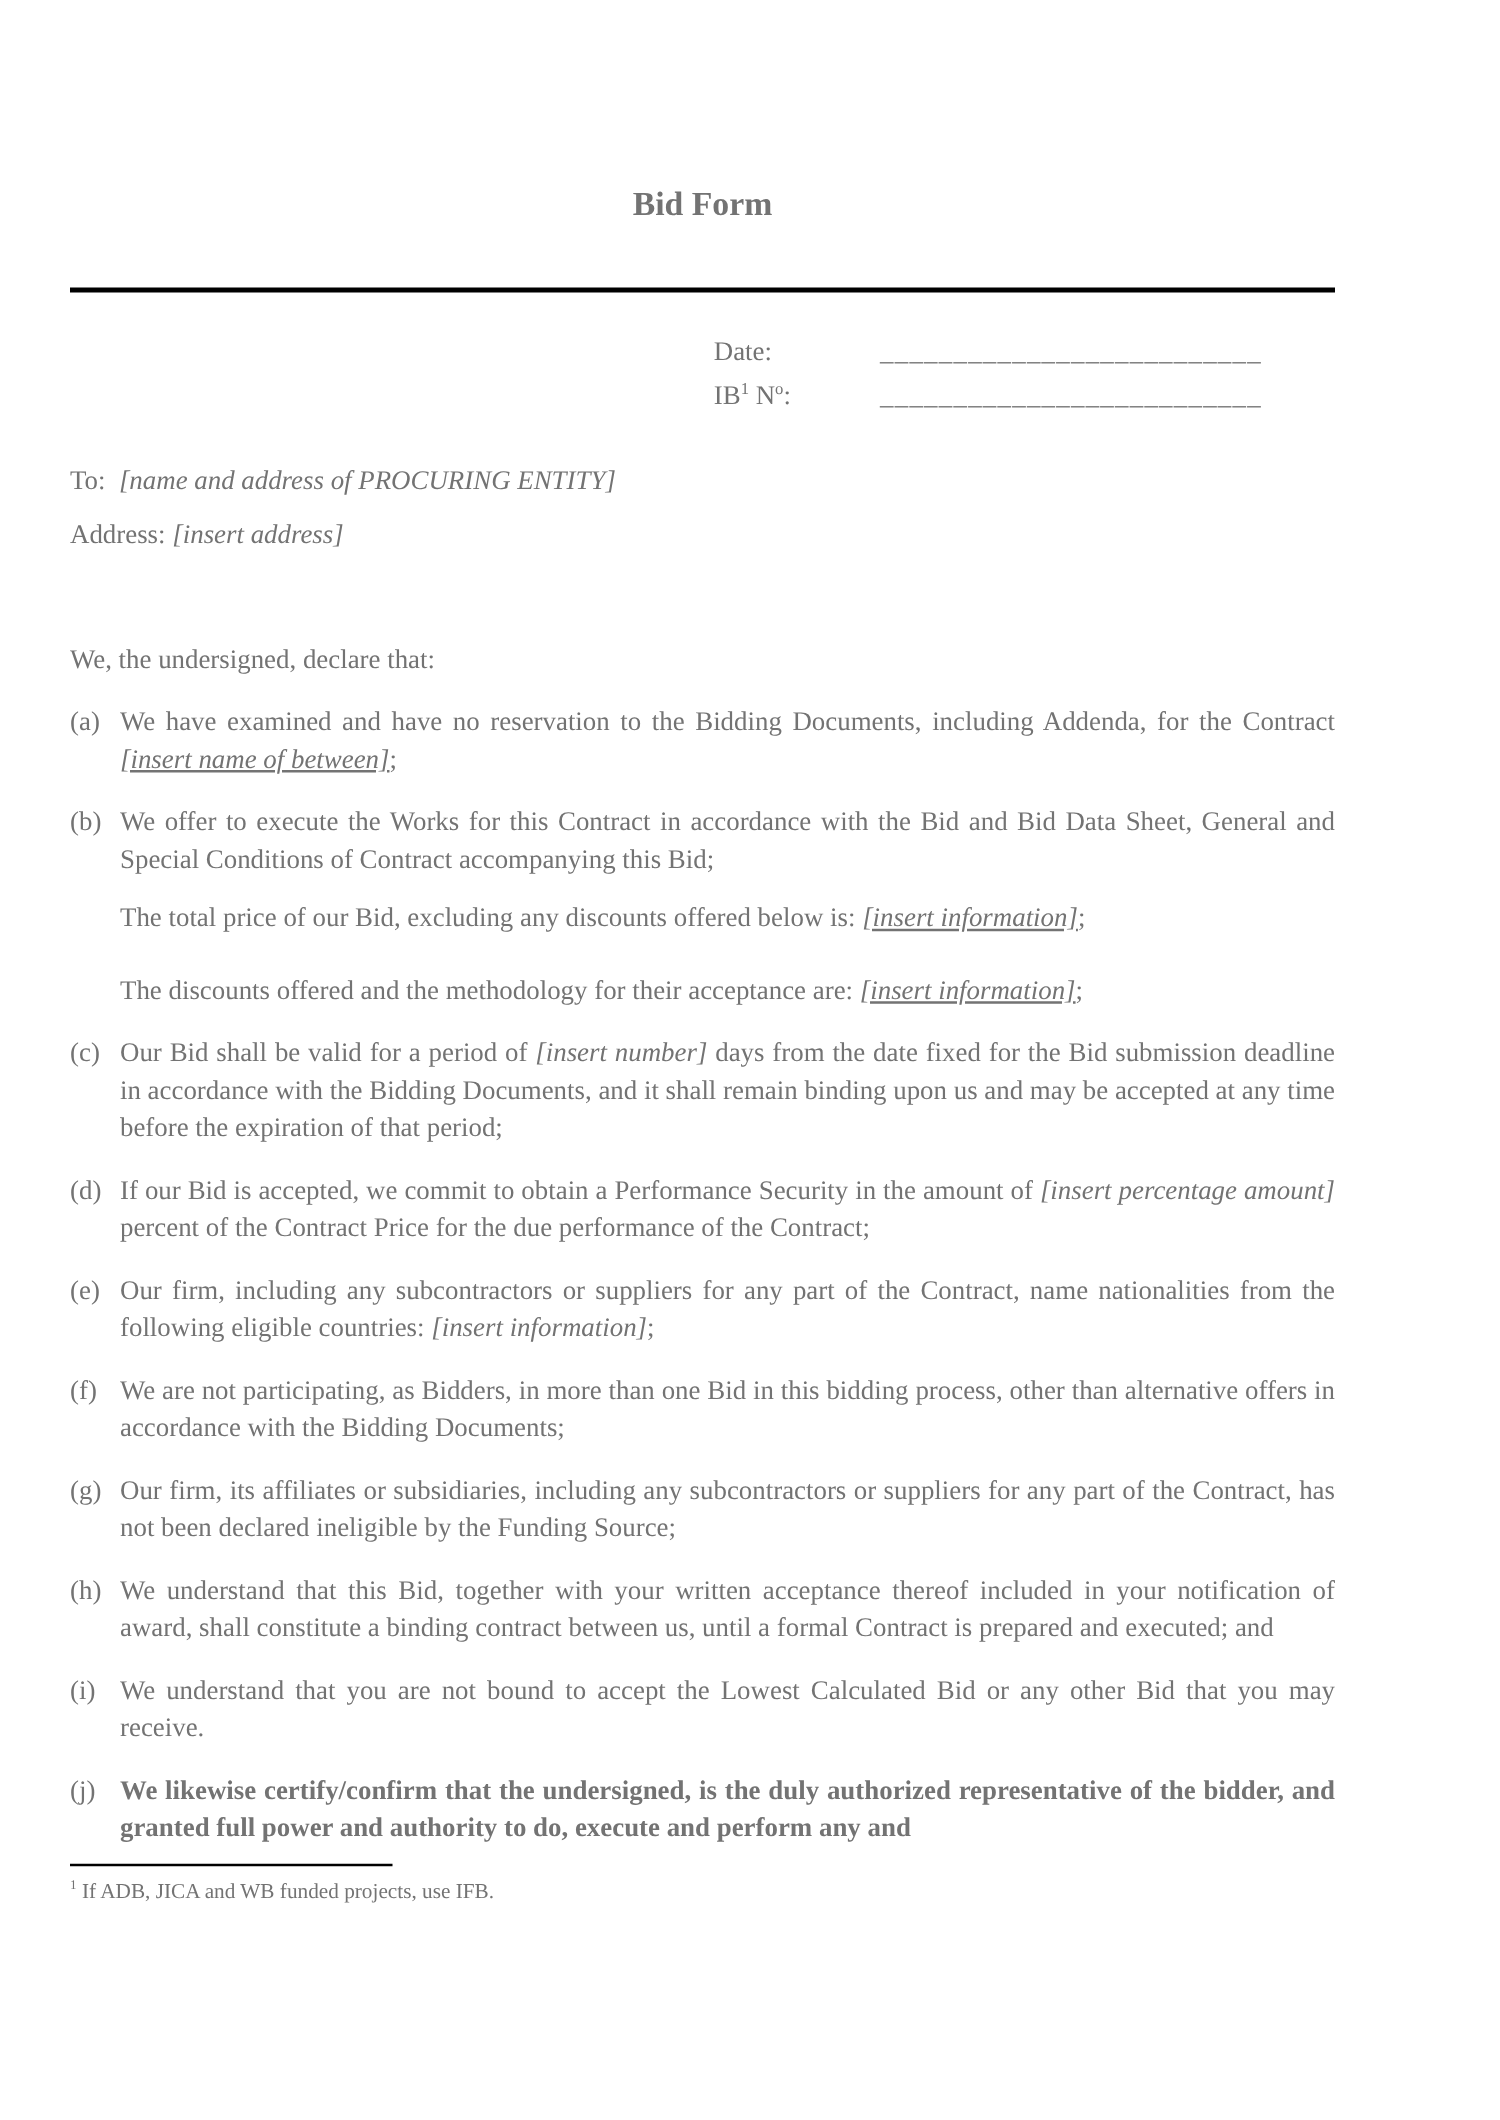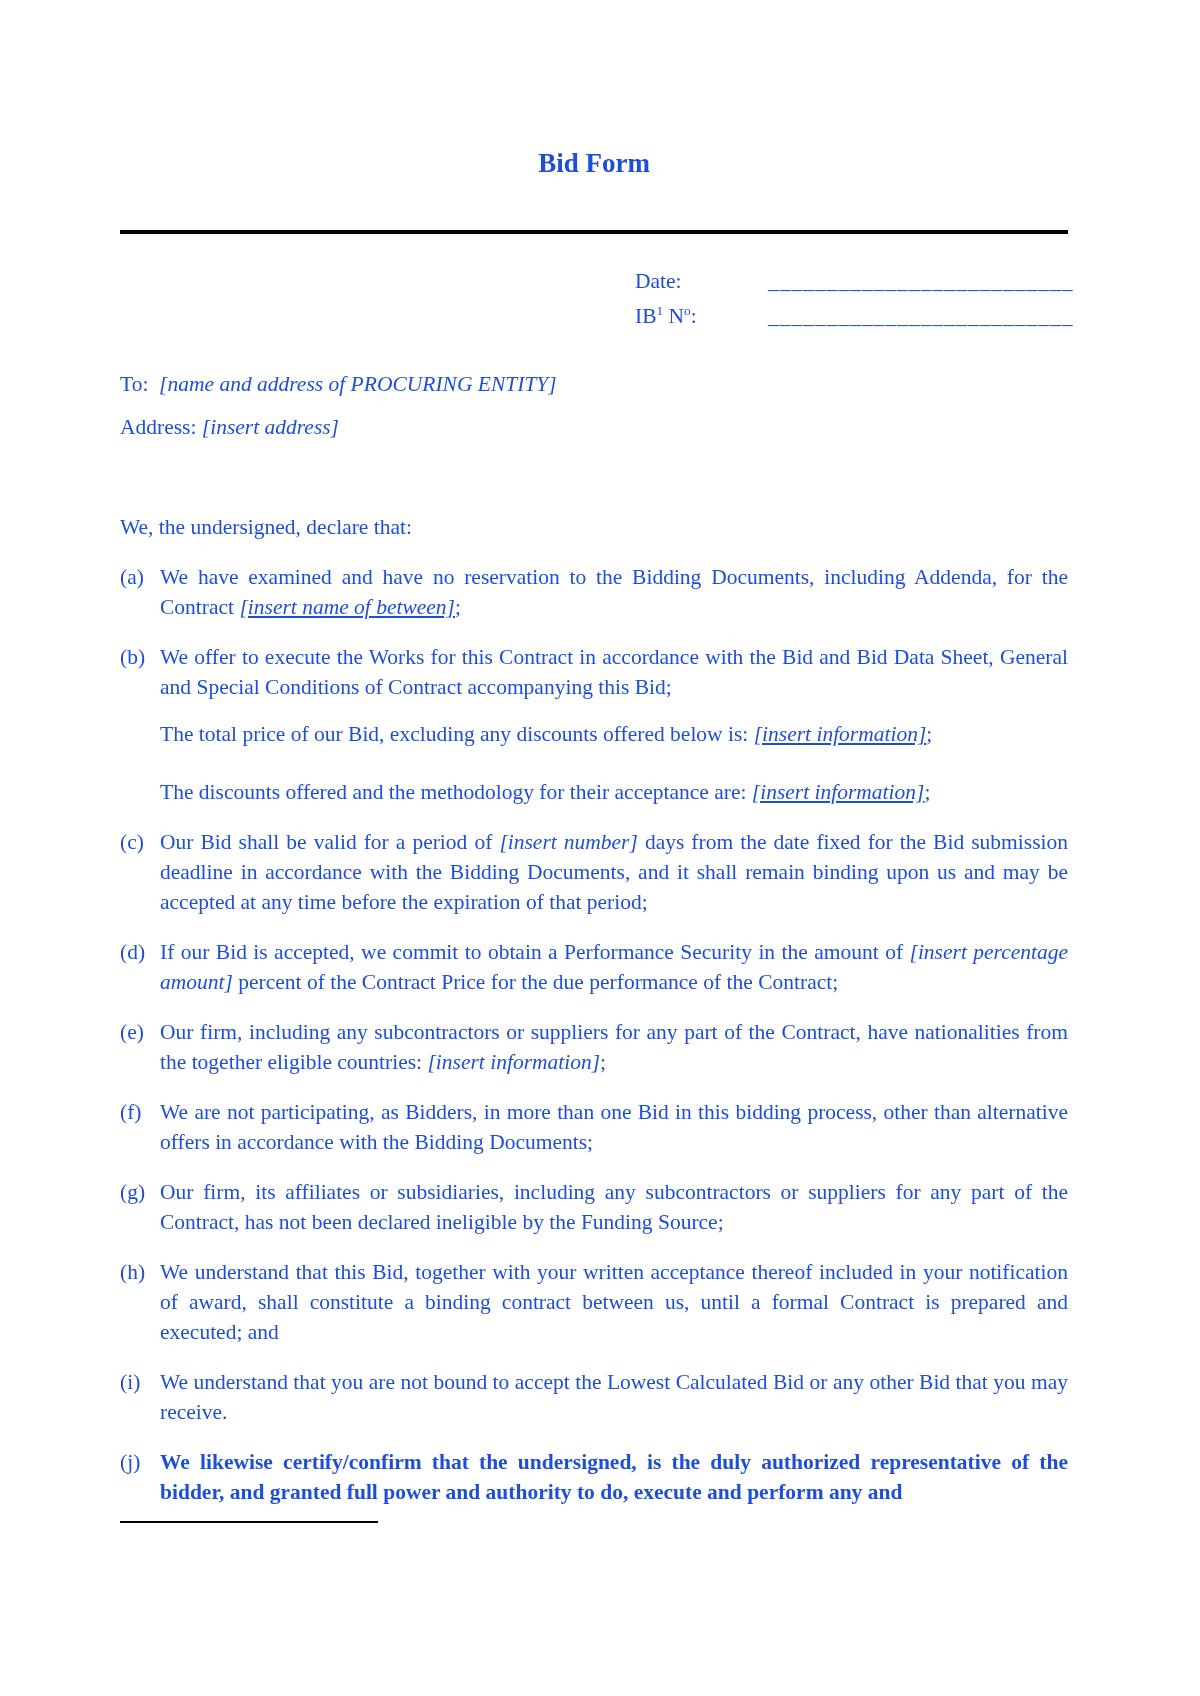--- a/index.html
+++ b/index.html
@@ -1,23 +1,23 @@
 <!DOCTYPE html>
 <html><head>
 <meta charset="utf-8">
 <style>
   * { margin:0; padding:0; box-sizing:border-box; }
   html,body { background:#ffffff; }
   .page {
     position:relative;
     width:1200px; height:1696px;
     background:#ffffff;
-    color:#1d4ed8;
+    color:#737373;
     font-family:"Liberation Serif", "DejaVu Serif", serif;
-    padding:143px 132px 30px 120px;
+    padding:143px 132px 30px 56px;
     overflow:hidden;
   }
   .doc-title {
     font-size:27px; line-height:40px; font-weight:bold;
     text-align:center; margin:0 0 47px 0;
   }
   .title-rule { height:4px; background:#000; margin:0 0 32px 0; }
   .fields { margin-left:515px; font-size:21.5px; }
   .field-row { display:flex; line-height:30px; white-space:pre;gap:28px; }
   .field-row + .field-row { margin-top:5px; }
@@ -86,21 +86,21 @@
     <div class="item-body"><span>Our Bid shall be valid for a period of </span><span class="seg-i">[insert number]</span><span> days from the date fixed for the Bid submission deadline in accordance with the Bidding Documents, and it shall remain binding upon us and may be accepted at any time before the expiration of that period;</span></div>
   </div>
 
   <div class="item">
     <span class="item-marker">(d)</span>
     <div class="item-body"><span>If our Bid is accepted, we commit to obtain a Performance Security in the amount of </span><span class="seg-i">[insert percentage amount]</span><span> percent of the Contract Price for the due performance of the Contract;</span></div>
   </div>
 
   <div class="item">
     <span class="item-marker">(e)</span>
-    <div class="item-body"><span>Our firm, including any subcontractors or suppliers for any part of the Contract, have nationalities from the together eligible countries: </span><span class="seg-i">[insert information]</span><span>;</span></div>
+    <div class="item-body"><span>Our firm, including any subcontractors or suppliers for any part of the Contract, name nationalities from the following eligible countries: </span><span class="seg-i">[insert information]</span><span>;</span></div>
   </div>
 
   <div class="item">
     <span class="item-marker">(f)</span>
     <div class="item-body"><span>We are not participating, as Bidders, in more than one Bid in this bidding process, other than alternative offers in accordance with the Bidding Documents;</span></div>
   </div>
 
   <div class="item">
     <span class="item-marker">(g)</span>
     <div class="item-body"><span>Our firm, its affiliates or subsidiaries, including any subcontractors or suppliers for any part of the Contract, has not been declared ineligible by the Funding Source;</span></div>
@@ -115,14 +115,15 @@
     <span class="item-marker">(i)</span>
     <div class="item-body"><span>We understand that you are not bound to accept the Lowest Calculated Bid or any other Bid that you may receive.</span></div>
   </div>
 
   <div class="item">
     <span class="item-marker">(j)</span>
     <div class="item-body"><span class="seg-b">We likewise certify/confirm that the undersigned, is the duly authorized representative of the bidder, and granted full power and authority to do, execute and perform any and</span></div>
   </div>
 
   <div class="footnote-rule"></div>
+  <p class="footnote"><sup class="fn-ref">1</sup><span> If ADB, JICA and WB funded projects, use IFB.</span></p>
 
 </div>
 
 </body></html>

